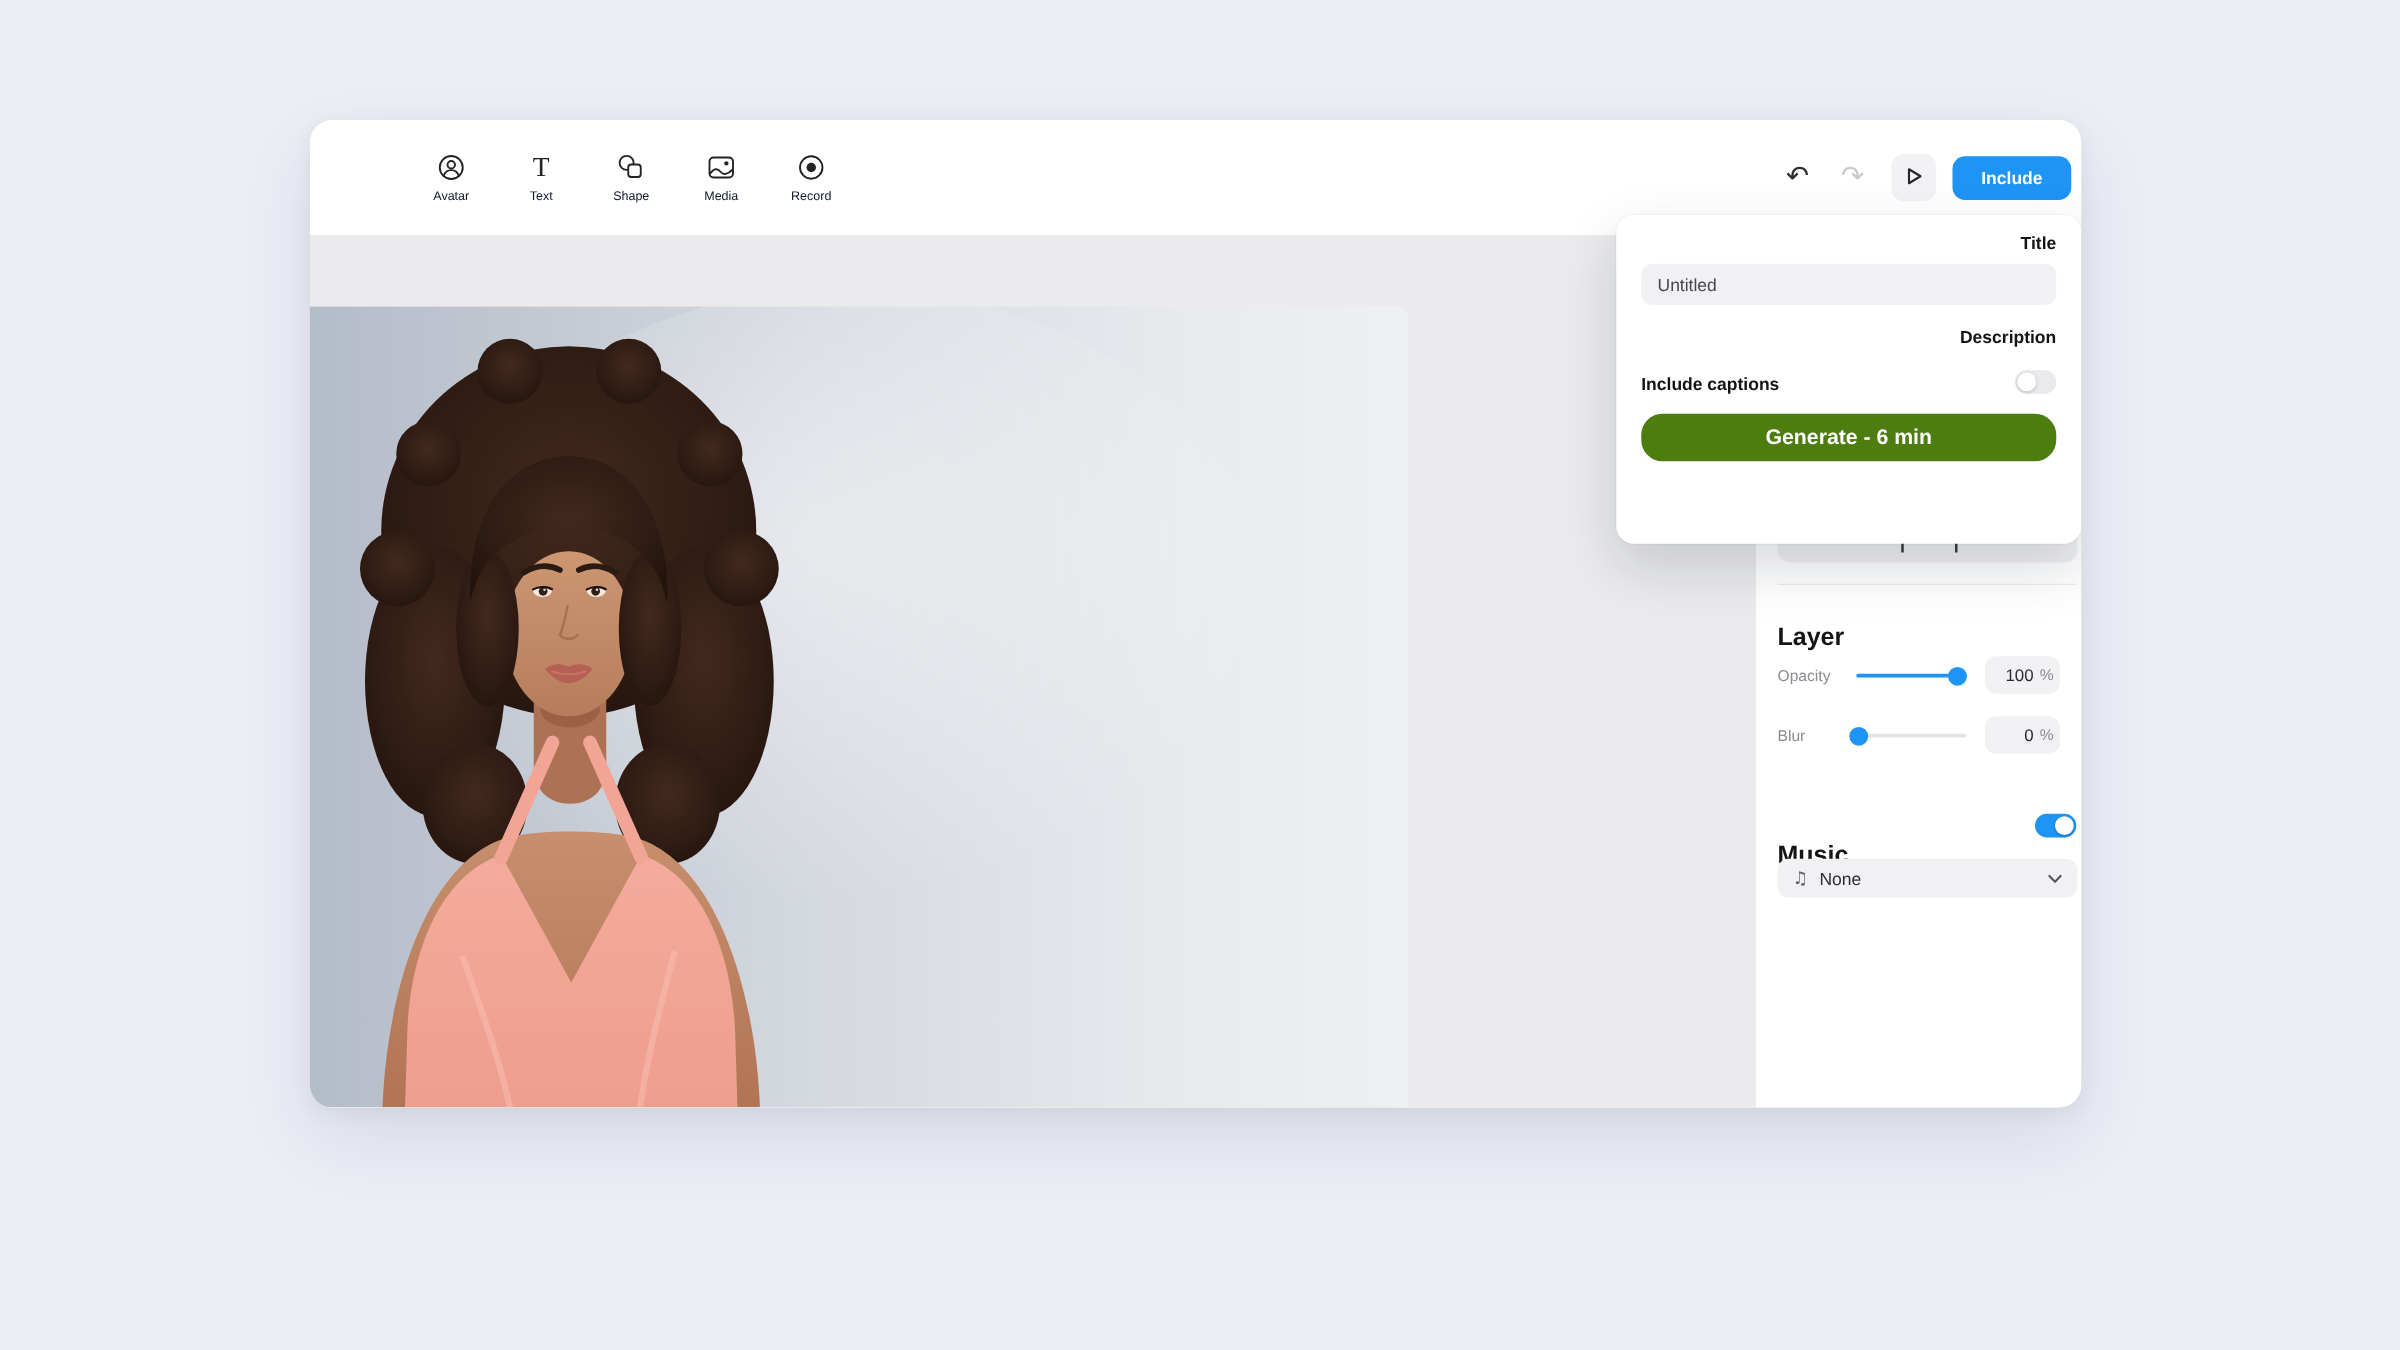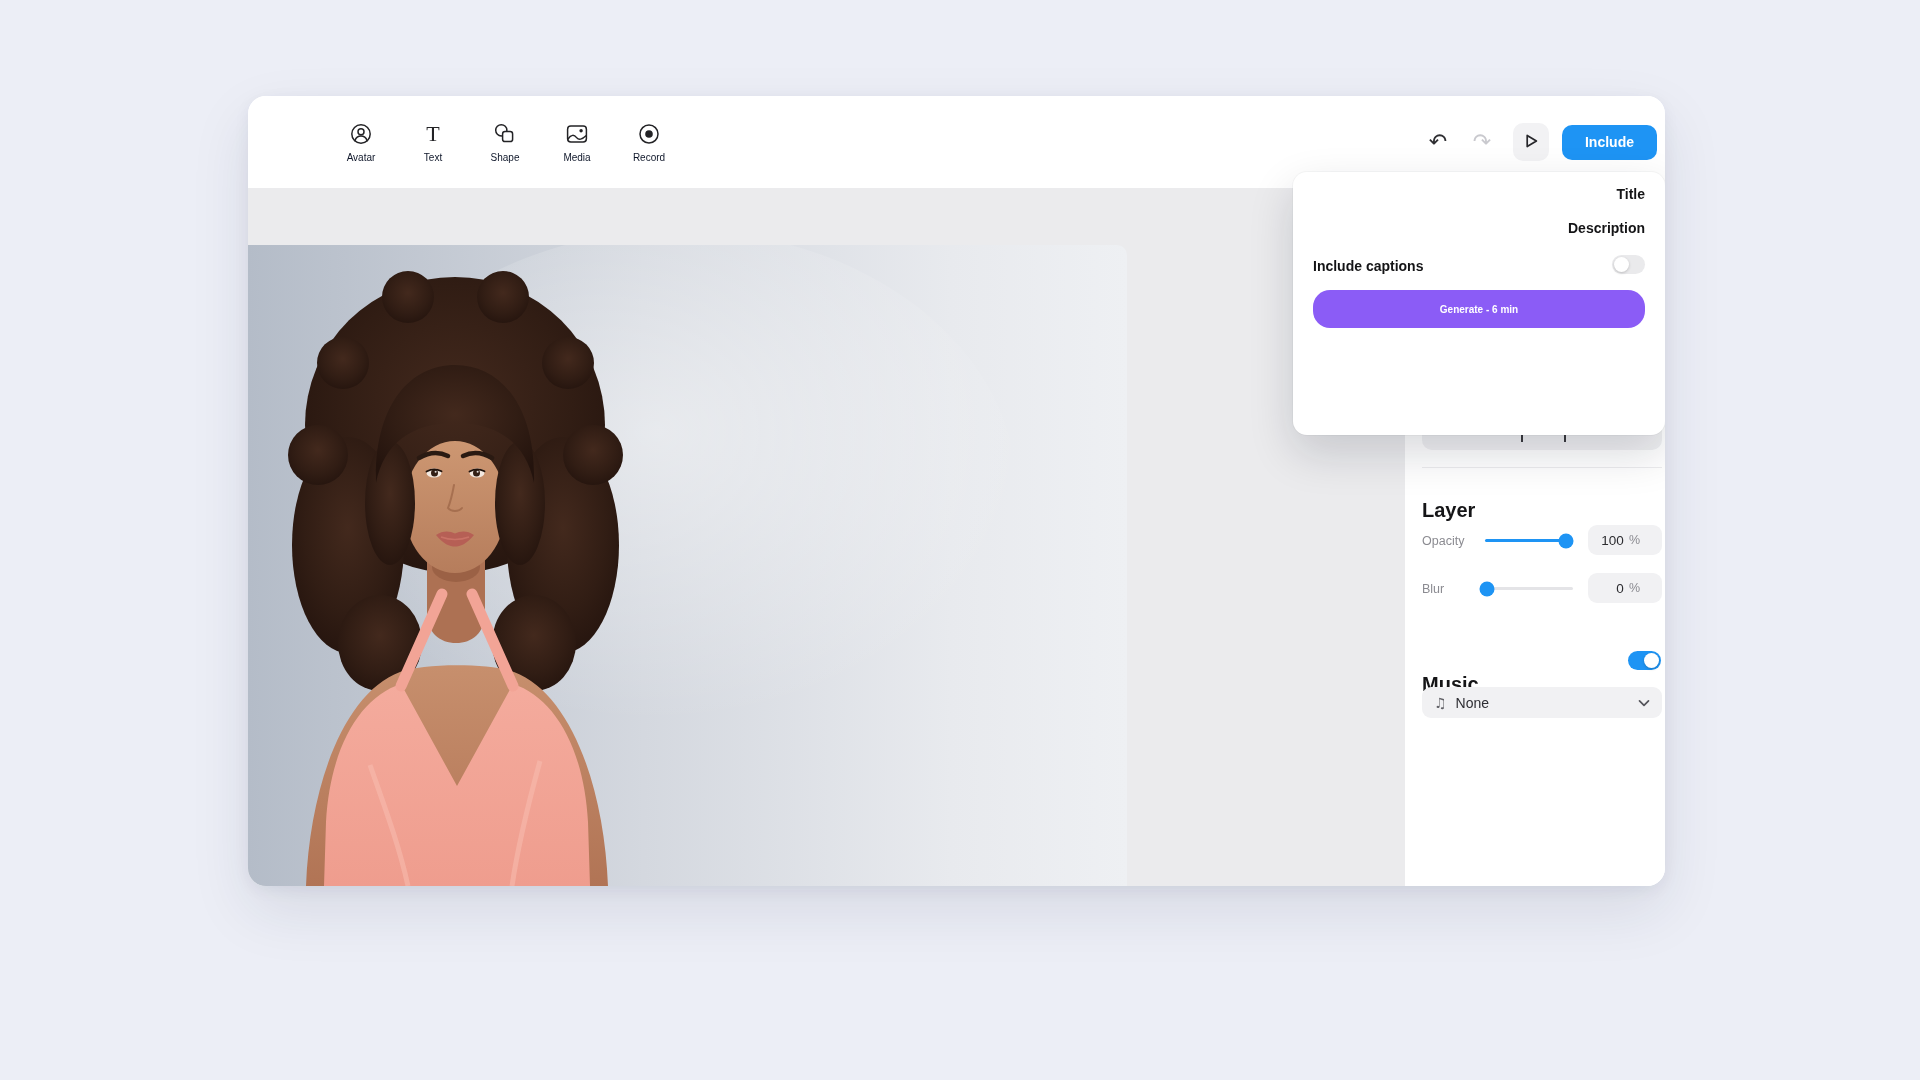--- a/index.html
+++ b/index.html
@@ -47,22 +47,22 @@
   .row-label{position:absolute;left:17px;font-size:12.5px;color:#8b8b91;line-height:1;}
   .l-opacity{top:347px;}
   .l-blur{top:395px;}
   .slider{position:absolute;left:80px;width:88px;height:3px;border-radius:2px;cursor:pointer;}
   .slider.opacity{top:351px;background:#1e94f4;}
   .slider.blur{top:399px;background:#e4e4e7;}
   .knob{position:absolute;top:50%;width:15px;height:15px;border-radius:50%;background:#1e94f4;
     transform:translate(-50%,-50%);}
   .knob.right{left:92%;}
   .knob.left{left:2%;}
-  .value-box{position:absolute;left:183px;width:74px;height:30px;border-radius:9px;background:#f1f1f3;
-    display:flex;align-items:center;justify-content:flex-end;gap:5px;padding:0 22px;box-sizing:border-box;}
+  .value-box{position:absolute;left:183px;width:60px;height:30px;border-radius:9px;background:#f1f1f3;
+    display:flex;align-items:center;justify-content:flex-end;gap:5px;padding:0 5px;box-sizing:border-box;}
   .vb-opacity{top:337px;}
   .vb-blur{top:385px;}
   .value-num{font-size:13.5px;color:#2c2c30;}
   .value-unit{font-size:12.5px;color:#8b8b91;}
   .toggle{width:33px;height:19px;border-radius:10px;position:relative;cursor:pointer;flex:none;}
   .toggle.on{background:#1e94f4;}
   .toggle.off{background:#eaeaec;}
   .tknob{position:absolute;top:2px;width:15px;height:15px;border-radius:50%;background:#fff;
     box-shadow:0 1px 3px rgba(0,0,0,.20);}
   .toggle.on .tknob{right:2px;}
@@ -77,22 +77,22 @@
   .popover{position:absolute;left:1045px;top:76px;width:372px;height:263px;background:#fff;
     border-radius:14px;box-sizing:border-box;padding:14px 20px 18px;z-index:5;
     box-shadow:0 0 0 1px rgba(15,20,40,.03),0 18px 45px rgba(15,20,40,.16);}
   .p-label{font-size:14px;font-weight:700;color:#141416;margin:0 0 8px;line-height:17px;text-align:right;}
   .p-label.mt{margin-top:17px;}
   .p-input{width:100%;height:33px;border:none;border-radius:9px;background:#f1f1f3;
     padding:0 13px;box-sizing:border-box;font-size:14px;font-family:inherit;color:#47474c;outline:none;}
   .p-input::placeholder{color:#a2a2a8;}
   .captions-row{margin-top:18px;display:flex;align-items:flex-end;justify-content:space-between;height:19px;}
   .captions-label{font-size:14px;font-weight:700;color:#141416;}
-  .cta{margin-top:16px;width:100%;height:38px;border:none;border-radius:17px;background:#8b5cf6;
-    color:#fff;font-size:10px;font-weight:700;font-family:inherit;cursor:pointer;}
+  .cta{margin-top:16px;width:100%;height:38px;border:none;border-radius:17px;background:#4d7c0f;
+    color:#fff;font-size:17px;font-weight:700;font-family:inherit;cursor:pointer;}
 </style>
 </head>
 <body>
 
 <div class="window">
 
   <div class="toolbar">
     <div class="tools">
 
       <button class="tool">
@@ -290,20 +290,21 @@
       <span class="chev">
         <svg width="12" height="8" viewBox="0 0 12 8">
           <path d="M1.5 1.8 L6 6.4 L10.5 1.8" fill="none" stroke="#55555b" stroke-width="1.7" stroke-linecap="round" stroke-linejoin="round"></path>
         </svg>
       </span>
     </div>
   </aside>
 
   <div class="popover">
     <p class="p-label">Title</p>
+    <input class="p-input" type="text" value="Untitled" style="">
     <p class="p-label mt">Description</p>
     <div class="captions-row">
       <span class="captions-label">Include captions</span>
       <span class="toggle off">
         <span class="tknob"></span>
       </span>
     </div>
     <button class="cta">Generate - 6 min</button>
   </div>
 

